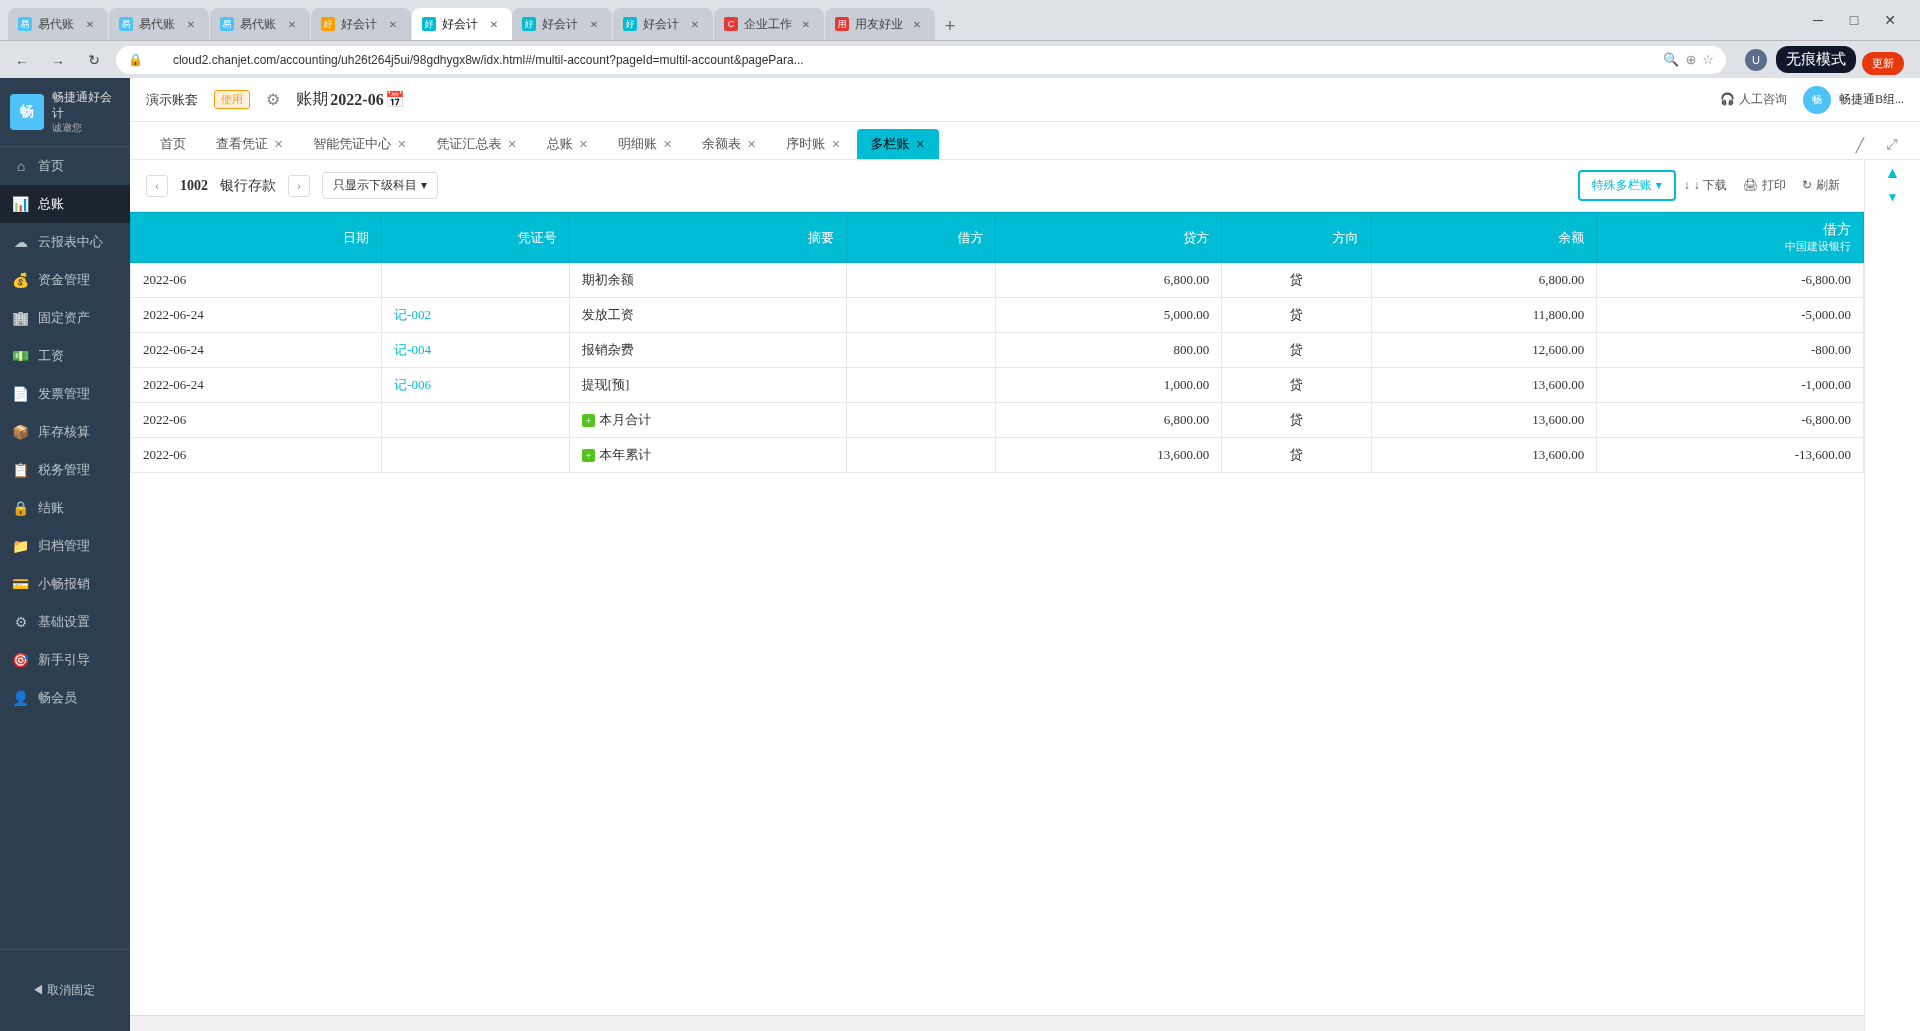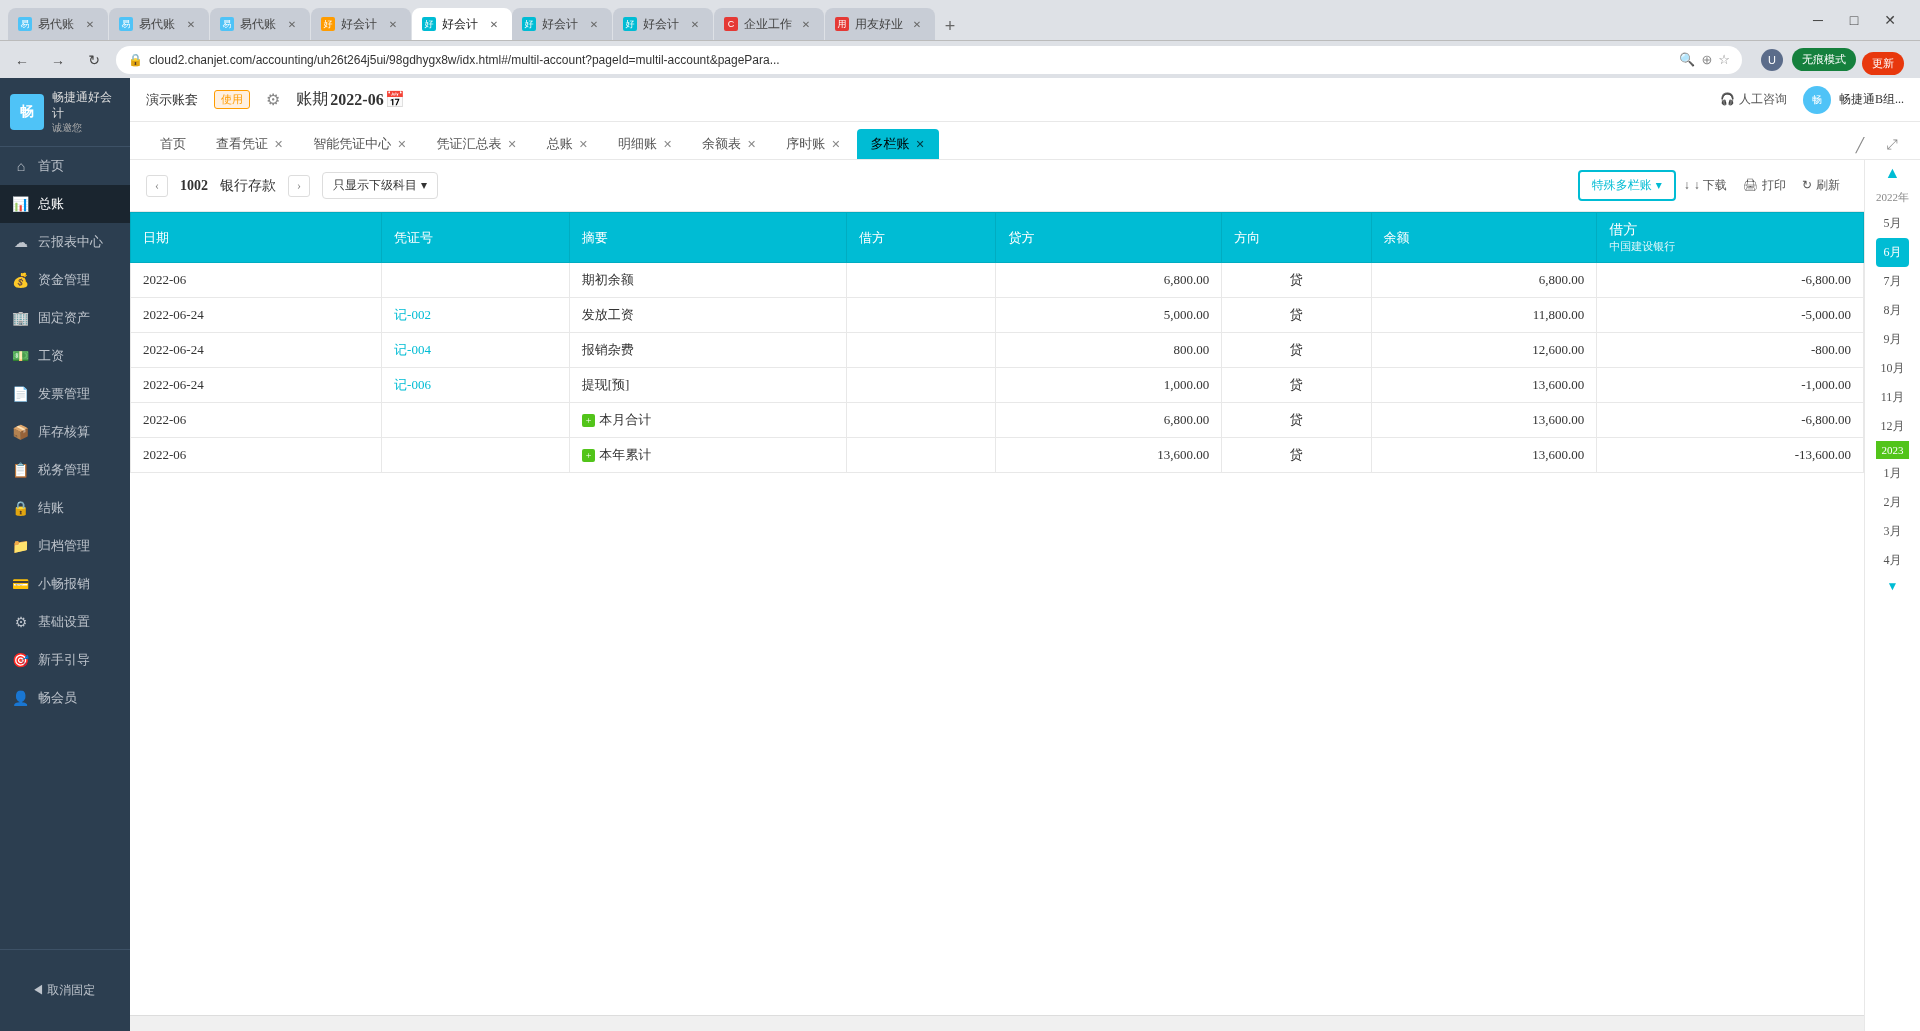--- a/index.html
+++ b/index.html
@@ -14,24 +14,24 @@
     .tab-favicon { width: 14px; height: 14px; border-radius: 2px; flex-shrink: 0; }
     .tab-close { width: 16px; height: 16px; border-radius: 50%; display: flex; align-items: center; justify-content: center; font-size: 10px; cursor: pointer; color: #666; margin-left: auto; }
     .tab-new { width: 28px; height: 28px; display: flex; align-items: center; justify-content: center; font-size: 18px; color: #666; cursor: pointer; }
     .browser-controls { display: flex; align-items: center; gap: 8px; padding: 0 8px; }
     .browser-btn { width: 28px; height: 28px; display: flex; align-items: center; justify-content: center; border-radius: 50%; cursor: pointer; font-size: 14px; color: #444; }
 
     
     .address-bar { background: #dee1e6; height: 38px; display: flex; align-items: center; padding: 4px 8px; gap: 8px; border-top: 1px solid #bbb; }
     .nav-btn { width: 28px; height: 28px; display: flex; align-items: center; justify-content: center; border-radius: 50%; cursor: pointer; color: #444; font-size: 14px; }
     .url-bar { flex: 1; height: 28px; background: #fff; border-radius: 14px; display: flex; align-items: center; padding: 0 12px; font-size: 12px; color: #333; border: none; }
-    .url-text { flex: 1; white-space: nowrap; overflow: hidden; text-overflow: ellipsis; font-size: 12px; color: #333; }
+    .url-text { flex: 1; white-space: nowrap; overflow: hidden; text-overflow: ellipsis; font-size: 12px; color: #333; margin-left: 24px; }
     .url-icons { display: flex; gap: 6px; align-items: center; }
     .browser-right { display: flex; align-items: center; gap: 6px; padding: 0 8px; }
-    .wuhen-btn { background: #15803d; color: #fff; border-radius: 12px; padding: 4px 10px; font-size: 11px; cursor: pointer; }
+    .wuhen-btn { background: #0f172a; color: #fff; border-radius: 12px; padding: 4px 10px; font-size: 15px; cursor: pointer; }
     .update-btn { background: #e8380d; color: #fff; border-radius: 12px; padding: 4px 10px; font-size: 11px; cursor: pointer; margin-top: 8px; }
 
     
     .app-layout { display: flex; height: calc(1031px - 78px); }
 
     
     .sidebar { width: 130px; background: #2c3e50; color: #fff; display: flex; flex-direction: column; flex-shrink: 0; }
     .sidebar-logo { padding: 12px 10px; display: flex; align-items: center; gap: 8px; border-bottom: 1px solid #3d5166; }
     .logo-icon { width: 36px; height: 36px; background: #4fc3f7; border-radius: 4px; display: flex; align-items: center; justify-content: center; font-size: 14px; font-weight: bold; color: #fff; }
     .logo-text { font-size: 12px; color: #ddd; line-height: 1.3; }
@@ -72,21 +72,21 @@
     .account-code { font-size: 14px; font-weight: bold; color: #333; }
     .account-name-display { font-size: 14px; color: #333; }
     .filter-select { display: flex; align-items: center; gap: 4px; border: 1px solid #ddd; border-radius: 4px; padding: 4px 10px; cursor: pointer; color: #333; font-size: 12px; }
     .toolbar-right { margin-left: auto; display: flex; }
     .special-cols-btn { border: 2px solid #00bcd4; color: #00bcd4; border-radius: 4px; padding: 5px 12px; cursor: pointer; font-size: 12px; display: flex; align-items: center; gap: 4px; }
     .action-btn { display: flex; align-items: center; gap: 4px; color: #555; cursor: pointer; font-size: 12px; padding: 5px 8px; }
 
     
     .ledger-table-container { flex: 1; overflow: auto; }
     .ledger-table { width: 100%; border-collapse: collapse; font-size: 13px; }
-    .ledger-table thead tr th { background: #00bcd4; color: #fff; padding: 8px 12px; text-align: left; border: 1px solid #00acc1; font-weight: normal; white-space: nowrap; }
+    .ledger-table thead tr th { background: #00bcd4; color: #fff; padding: 8px 12px; text-align: right; border: 1px solid #00acc1; font-weight: normal; white-space: nowrap; }
     .ledger-table tbody tr td { padding: 8px 12px; border: 1px solid #e8e8e8; color: #333; }
     .ledger-table tbody tr td.num { text-align: right; }
     .ledger-table tbody tr td.center { text-align: center; }
     .voucher-link { color: #00bcd4; cursor: pointer; text-decoration: none; text-align: center; }
     .summary-badge { background: #52c41a; color: #fff; border-radius: 2px; padding: 1px 4px; font-size: 10px; margin-right: 4px; }
     .th-main { font-size: 14px; }
     .th-sub { font-size: 11px; color: #e0f7fa; }
 
     
     .right-panel { width: 56px; background: #fff; border-left: 1px solid #e8e8e8; display: flex; flex-direction: column; align-items: center; padding: 0; overflow-y: auto; flex-shrink: 0; }
@@ -446,34 +446,18 @@
   </tr>
               </tbody>
           </table>
         </div>
 
         <div style="height:16px;background:#f0f0f0;border-top:1px solid #ddd;"></div>
       </div>
 
       <div class="right-panel">
         <div class="panel-nav">▲</div>
-        <div id="calendar-panel-content">
-            <div class="year-header">2022年</div>
-            <div class="month-item">5月</div>
-            <div class="month-item active">6月</div>
-            <div class="month-item">7月</div>
-            <div class="month-item">8月</div>
-            <div class="month-item">9月</div>
-            <div class="month-item">10月</div>
-            <div class="month-item">11月</div>
-            <div class="month-item">12月</div>
-            <div class="month-item year-tag">2023</div>
-            <div class="month-item">1月</div>
-            <div class="month-item">2月</div>
-            <div class="month-item">3月</div>
-            <div class="month-item">4月</div>
-          </div>
         <div class="panel-scroll-down">▼</div>
       </div>
     </div>
 
   </div>
 </div>
 
 </body></html>

